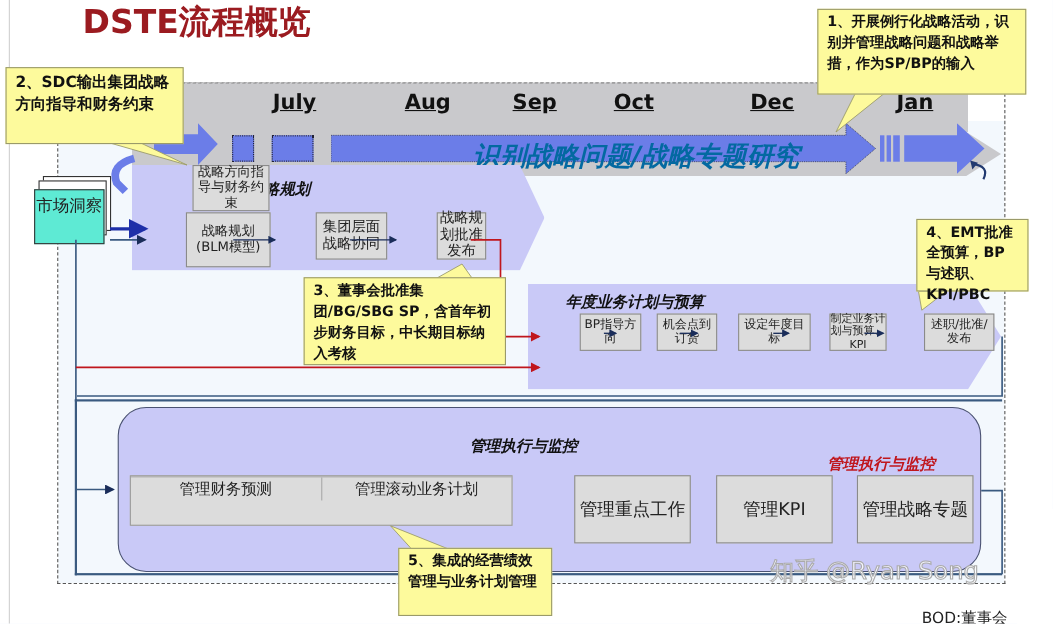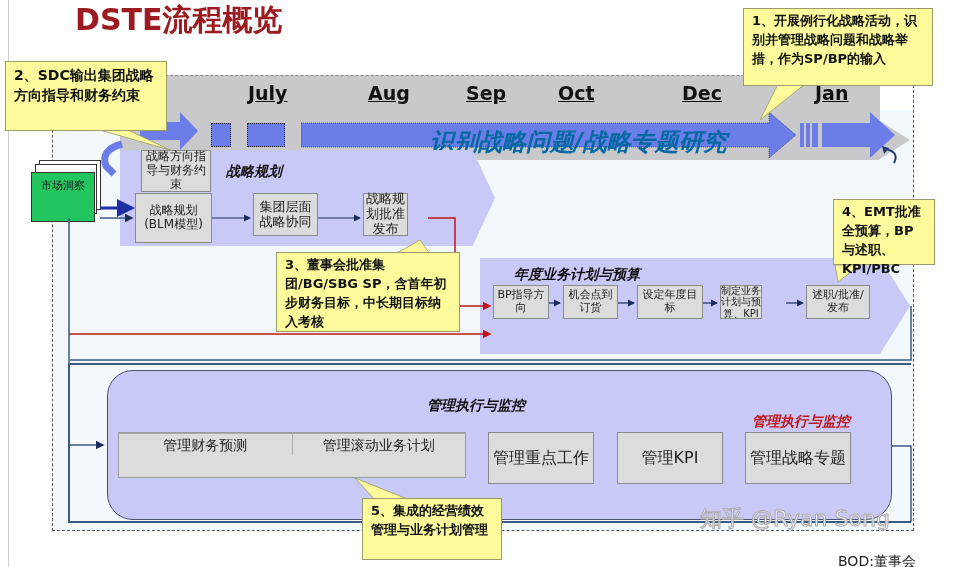--- a/index.html
+++ b/index.html
@@ -10,31 +10,31 @@
   .outer-dash { left: 52px; top: 75px; width: 862px; height: 456px; border: 1px dashed #555; border-style: dashed; }
   .inner-bg { left: 53px; top: 110px; width: 860px; height: 420px; background: #f3f8fd; }
   .timeline { left: 120px; top: 75px; width: 760px; height: 45px; background: #c9c9cc; border-top: 1px dashed #888; }
   .timeline-band2 { left: 120px; top: 120px; width: 790px; height: 40px; background: #c9c9cc; clip-path: polygon(0 0, 96% 0, 100% 50%, 96% 100%, 0 100%); }
   .month { top: 82px; font-size: 19px; font-weight: bold; color: #111; text-decoration: underline; }
   .seg { top: 123px; height: 24px; background: #6b7de8; border: 1px dotted #223; }
   .band-label { left: 430px; top: 126px; font-size: 24px; font-style: italic; font-weight: bold; color: #0369a1; }
   .strat-panel { left: 120px; top: 150px; width: 375px; height: 96px; background: #c9c9f7; clip-path: polygon(0 0, 94% 0, 100% 50%, 94% 100%, 0 100%); }
   .annual-panel { left: 480px; top: 258px; width: 430px; height: 96px; background: #c9c9f7; clip-path: polygon(0 0, 93% 0, 100% 50%, 93% 100%, 0 100%); }
   .panel-title { font-size: 14px; font-style: italic; font-weight: bold; color: #111; text-align: right; }
-  .box { background: #dcdcdc; border: 1px solid #8a8a8a; font-size: 13px; color: #222; text-align: center; display: flex; align-items: center; justify-content: center; line-height: 1.15; }
+  .box { background: #dcdcdc; border: 1px solid #8a8a8a; font-size: 13px; color: #222; text-align: center; display: flex; align-items: center; justify-content: center; line-height: 1.15; margin-left: 34px; }
   .box.small { font-size: 11px; }
   .callout { background: #fdfa9c; border: 1px solid #9a9a6a; font-size: 13px; font-weight: bold; color: #111; line-height: 1.45; padding: 3px 8px; }
   .mgmt-frame { left: 68px; top: 363px; width: 843px; height: 160px; border: 2px solid #3a5a80; border-right: none; }
   .mgmt-panel { left: 107px; top: 370px; width: 785px; height: 150px; background: #c9c9f7; border: 1.5px solid #4a5272; border-radius: 26px; }
   .ibp { left: 118px; top: 432px; width: 348px; height: 46px; background: #dcdcdc; border: 1px solid #999; }
   .ibp-head { height: 23px; text-align: center; font-size: 15px; line-height: 23px; color: #222; }
   .ibp-row { display: flex; height: 22px; border-top: 1px solid #aaa; }
   .ibp-cell { flex: 1; font-size: 14px; text-align: center; line-height: 22px; color: #222; border-right: 1px solid #aaa; white-space: nowrap; overflow: hidden; }
   .ibp-cell:last-child { border-right: none; }
-  .mgmt-box { top: 432px; height: 52px; font-size: 16px; }
+  .mgmt-box { top: 432px; height: 62px; font-size: 16px; }
   .watermark { left: 700px; top: 504px; font-size: 22px; color: rgba(255,255,255,0.8); -webkit-text-stroke: 1px #aaa; }
   .footer { left: 838px; top: 553px; font-size: 14px; color: #222; }
 </style>
 </head>
 <body>
 
 <div class="abs frame-line"></div>
 <div class="abs title">DSTE流程概览</div>
 
 <div class="abs inner-bg"></div>
@@ -67,35 +67,35 @@
 <svg class="abs" style="left:880px;top:145px" width="24" height="22">
   <path d="M4,4 Q20,6 14,18" stroke="#223a70" stroke-width="2" fill="none"></path>
   <polygon points="2,1 9,3 4,9" fill="#223a70"></polygon>
 </svg>
 <svg class="abs" style="left:98px;top:140px" width="30" height="40">
   <path d="M24,4 Q2,10 8,26 L16,34" stroke="#6b7de8" stroke-width="7" fill="none"></path>
 </svg>
 
 <div class="abs" style="left:39px;top:160px;width:62px;height:50px;background:#fff;border:1px solid #333;"></div>
 <div class="abs" style="left:35px;top:164px;width:62px;height:50px;background:#fff;border:1px solid #333;"></div>
-<div class="abs" style="left:31px;top:172px;width:64px;height:50px;background:#22c55e;border:1px solid #333;font-size:11px;text-align:center;padding-top:5px;color:#222;">市场洞察</div>
+<div class="abs" style="left:31px;top:172px;width:64px;height:50px;background:#5eead4;border:1px solid #333;font-size:15px;text-align:center;padding-top:5px;color:#222;">市场洞察</div>
 
 <div class="abs strat-panel"></div>
 <div class="abs panel-title" style="left:226px;top:163px">战略规划</div>
 <div class="abs box small" style="left:141px;top:150px;width:70px;height:42px;font-size:12px">战略方向指导与财务约束</div>
 <div class="abs box" style="left:135px;top:193px;width:77px;height:50px;font-size:12px">战略规划(BLM模型)</div>
 <div class="abs box" style="left:253px;top:193px;width:65px;height:43px">集团层面战略协同</div>
 <div class="abs box" style="left:363px;top:193px;width:45px;height:43px">战略规划批准发布</div>
 
 <div class="abs annual-panel"></div>
 <div class="abs panel-title" style="left:514px;top:266px">年度业务计划与预算</div>
 <div class="abs box small" style="left:493px;top:285px;width:56px;height:34px">BP指导方向</div>
 <div class="abs box small" style="left:563px;top:285px;width:55px;height:34px">机会点到订货</div>
 <div class="abs box small" style="left:637px;top:285px;width:66px;height:34px">设定年度目标</div>
-<div class="abs box small" style="left:720px;top:285px;width:42px;height:34px;font-size:10px">制定业务计划与预算、KPI</div>
+<div class="abs box small" style="left:720px;top:285px;width:52px;height:34px;font-size:10px">制定业务计划与预算、KPI</div>
 <div class="abs box small" style="left:806px;top:285px;width:64px;height:34px">述职/批准/发布</div>
 
 <svg class="abs" style="left:0;top:0" width="957" height="567">
   <defs>
     <marker id="ah" markerWidth="6" markerHeight="6" refX="5" refY="3" orient="auto">
         <polygon points="0,0 6,3 0,6" fill="#1a2d5a"></polygon>
       </marker>
     <marker id="ahr" markerWidth="6" markerHeight="6" refX="5" refY="3" orient="auto">
         <polygon points="0,0 6,3 0,6" fill="#c0161d"></polygon>
       </marker>

